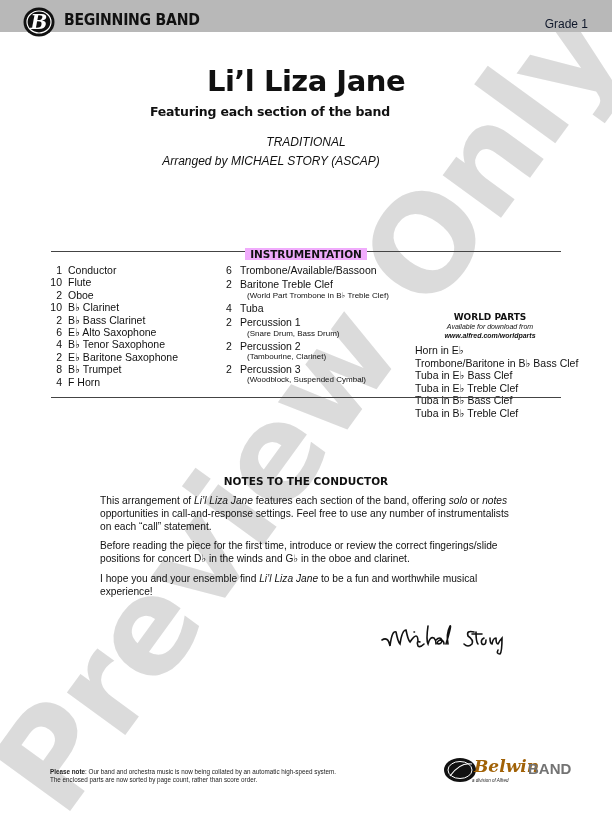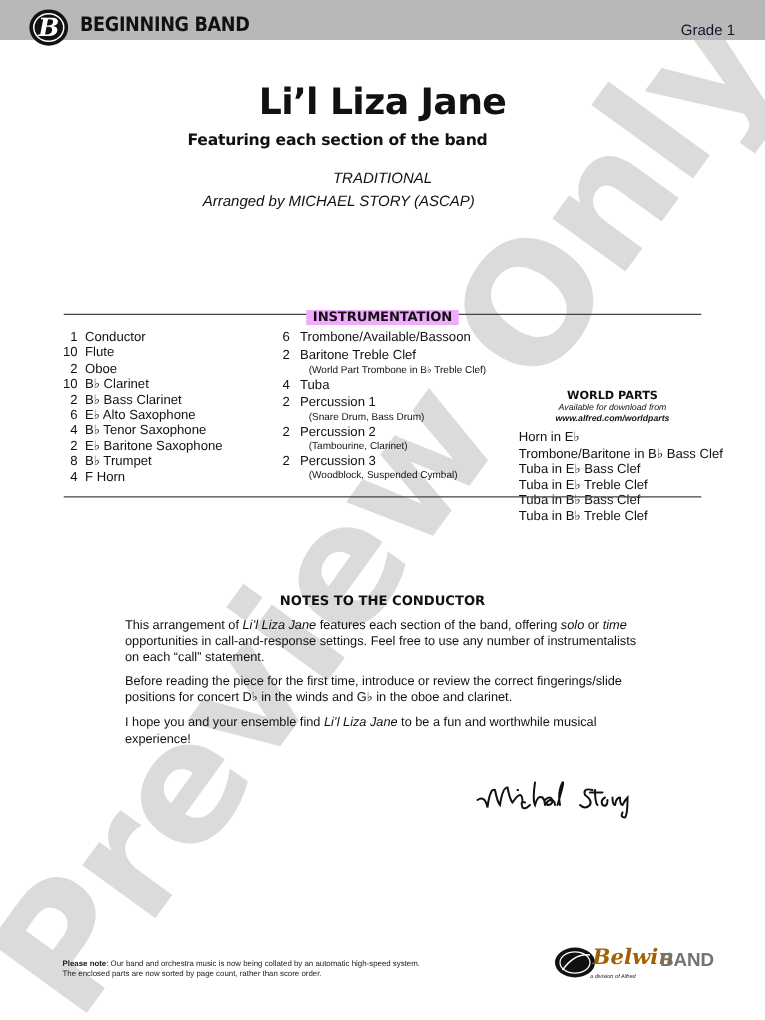--- a/index.html
+++ b/index.html
@@ -211,21 +211,21 @@
     <div>Tuba in E♭ Treble Clef</div>
     <div>Tuba in B♭ Bass Clef</div>
     <div>Tuba in B♭ Treble Clef</div>
   </div>
 </div>
 
 <div class="instr-bottom-rule"></div>
 
 <div class="notes-title">NOTES TO THE CONDUCTOR</div>
 <div class="notes-body">
-  <p><span>This arrangement of </span><i>Li’l Liza Jane</i><span> features each section of the band, offering </span><i>solo</i><span> or </span><i>time</i><span> opportunities in call-and-response settings. Feel free to use any number of instrumentalists on each “call” statement.</span></p>
+  <p><span>This arrangement of </span><i>Li’l Liza Jane</i><span> features each section of the band, offering </span><i>solo</i><span> or </span><i>notes</i><span> opportunities in call-and-response settings. Feel free to use any number of instrumentalists on each “call” statement.</span></p>
   <p>Before reading the piece for the first time, introduce or review the correct fingerings/slide positions for concert D♭ in the winds and G♭ in the oboe and clarinet.</p>
   <p><span>I hope you and your ensemble find </span><i>Li’l Liza Jane</i><span> to be a fun and worthwhile musical experience!</span></p>
 </div>
 
 <svg class="signature" viewBox="0 0 160 40">
   <path d="M4 20 q6 -4 8 6 q2 -16 6 -14 q2 10 4 12 q2 -14 6 -14 q2 10 4 12 q4 -6 6 -6 q2 0 2 6 M36 12 l0.5 0 M42 22 q-4 -2 -2 4 q2 2 6 -2 M50 6 q-2 14 0 18 q2 -8 6 -6 q2 2 2 6 M58 20 q4 -4 6 0 q0 4 -4 4 q-2 -2 2 -4 q4 0 4 4 M68 24 q6 -20 4 -18 q-4 8 -2 18" fill="none" stroke="#111" stroke-width="1.6" stroke-linecap="round"></path>
   <path d="M96 12 q-8 -2 -6 4 q6 4 4 8 q-4 4 -8 0 M98 12 q0 10 2 12 M94 14 l10 0 M106 18 q-4 2 -2 6 q4 2 4 -4 M112 18 q0 6 2 6 q1 -6 4 -6 M118 18 q0 6 2 6 q2 -4 4 -6 q0 14 -2 16 q-4 0 -2 -4" fill="none" stroke="#111" stroke-width="1.6" stroke-linecap="round"></path>
 </svg>
 
 <div class="footnote">

